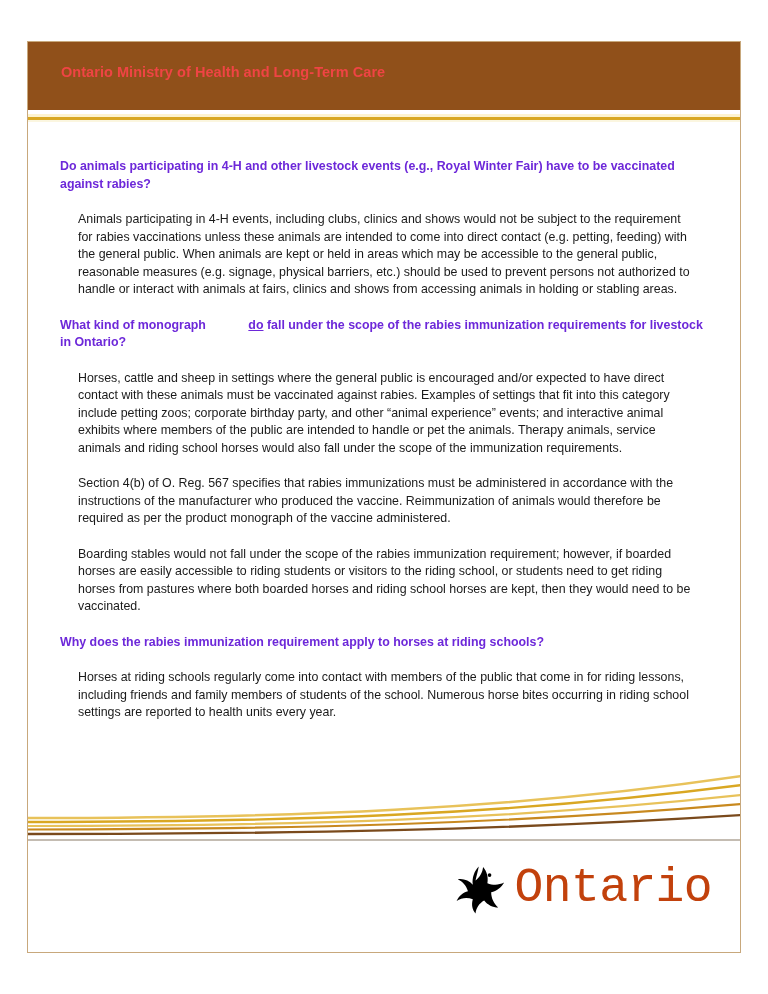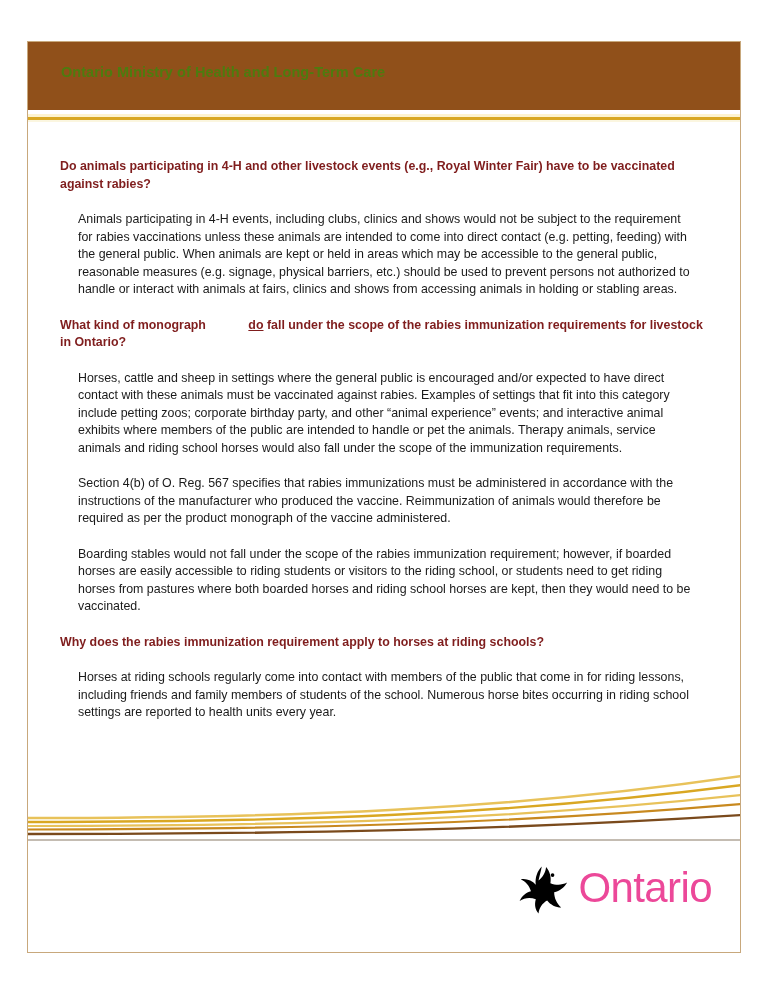--- a/index.html
+++ b/index.html
@@ -32,21 +32,21 @@
     left: 0;
     top: 0;
     width: 714px;
     height: 68px;
     background: #90501a;
   }
   .header-title {
     position: absolute;
     left: 33px;
     top: 22px;
-    color: #4d7c0f;
+    color: #ef4444;
     font-size: 14.5px;
     font-weight: bold;
     letter-spacing: 0.05px;
     white-space: nowrap;
   }
   .header-gap {
     position: absolute;
     left: 0;
     top: 68px;
     width: 714px;
@@ -84,21 +84,21 @@
     left: 32px;
     top: 116px;
     width: 650px;
   }
   .qa-block {
     margin-bottom: 14px;
   }
   .q {
     font-size: 12.4px;
     font-weight: bold;
-    color: #7f1d1d;
+    color: #6d28d9;
     line-height: 17.5px;
     margin: 0 0 0 0;
   }
   .q .u {
     text-decoration: underline;
     margin-left: 39px;
   }
   .a {
     font-size: 12.4px;
     color: #1a1a1a;
@@ -132,25 +132,25 @@
     display: flex;
     align-items: center;
     gap: 6px;
   }
   .logo-trillium {
     width: 54px;
     height: 52px;
     display: block;
   }
   .logo-word {
-    font-size: 42px;
-    color: #ec4899;
+    font-size: 48px;
+    color: #c2410c;
     letter-spacing: -0.6px;
     line-height: 42px;
-    font-family: Liberation Sans, sans-serif;
+    font-family: Liberation Mono, monospace;
   }
 </style>
 </head>
 <body>
 
 <div class="page">
 
   <div class="header-band"></div>
   <div class="header-title">Ontario Ministry of Health and Long-Term Care</div>
   <div class="header-gap"></div>

